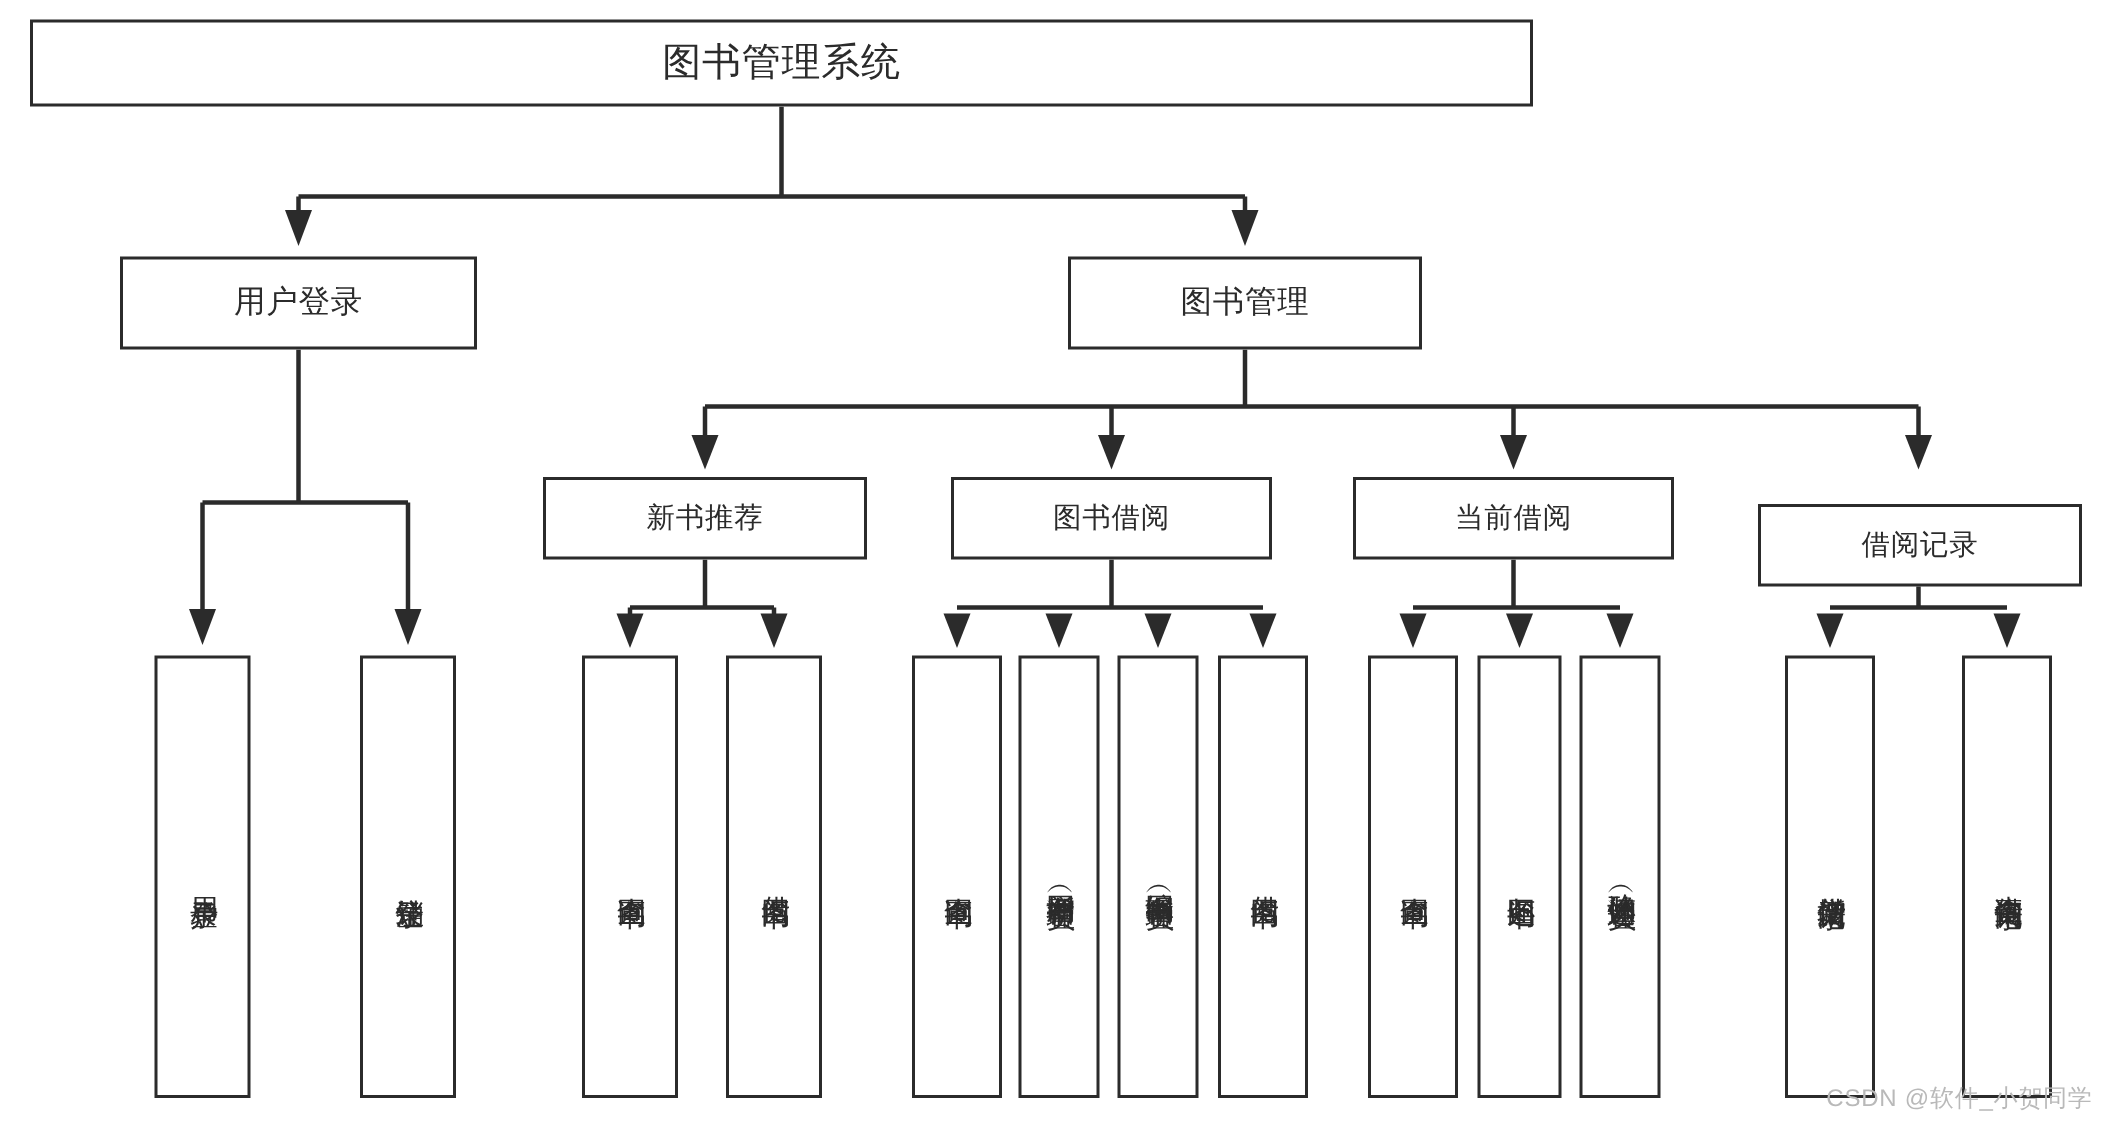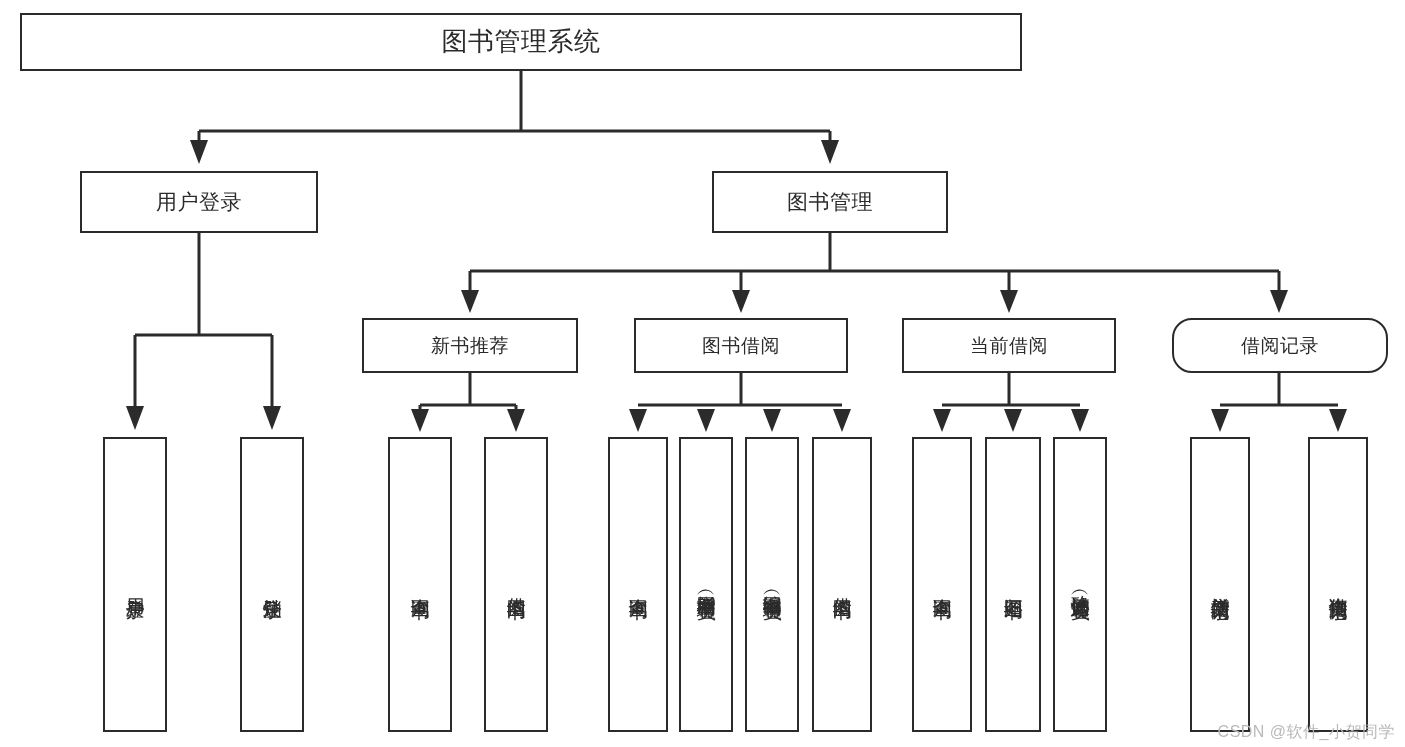--- a/index.html
+++ b/index.html
@@ -179,21 +179,21 @@
 
   <div class="node-box level-2" style="left:362px; top:318px; width:216px; height:55px;">
     <span class="node-label">新书推荐</span>
   </div>
   <div class="node-box level-2" style="left:902px; top:318px; width:214px; height:55px;">
     <span class="node-label">当前借阅</span>
   </div>
   <div class="node-box level-2" style="left:634px; top:318px; width:214px; height:55px;">
     <span class="node-label">图书借阅</span>
   </div>
-  <div class="node-box level-2" style="left:1172px; top:318px; width:216px; height:55px;border-radius:20px;">
+  <div class="node-box level-2" style="left:1172px; top:336px; width:216px; height:55px;">
     <span class="node-label">借阅记录</span>
   </div>
 
   <div class="node-box vertical" style="left:103px; top:437px; width:64px; height:295px;">
     <span class="node-label">用户登录</span>
   </div>
   <div class="node-box vertical" style="left:240px; top:437px; width:64px; height:295px;">
     <span class="node-label">注销登录</span>
   </div>
 

